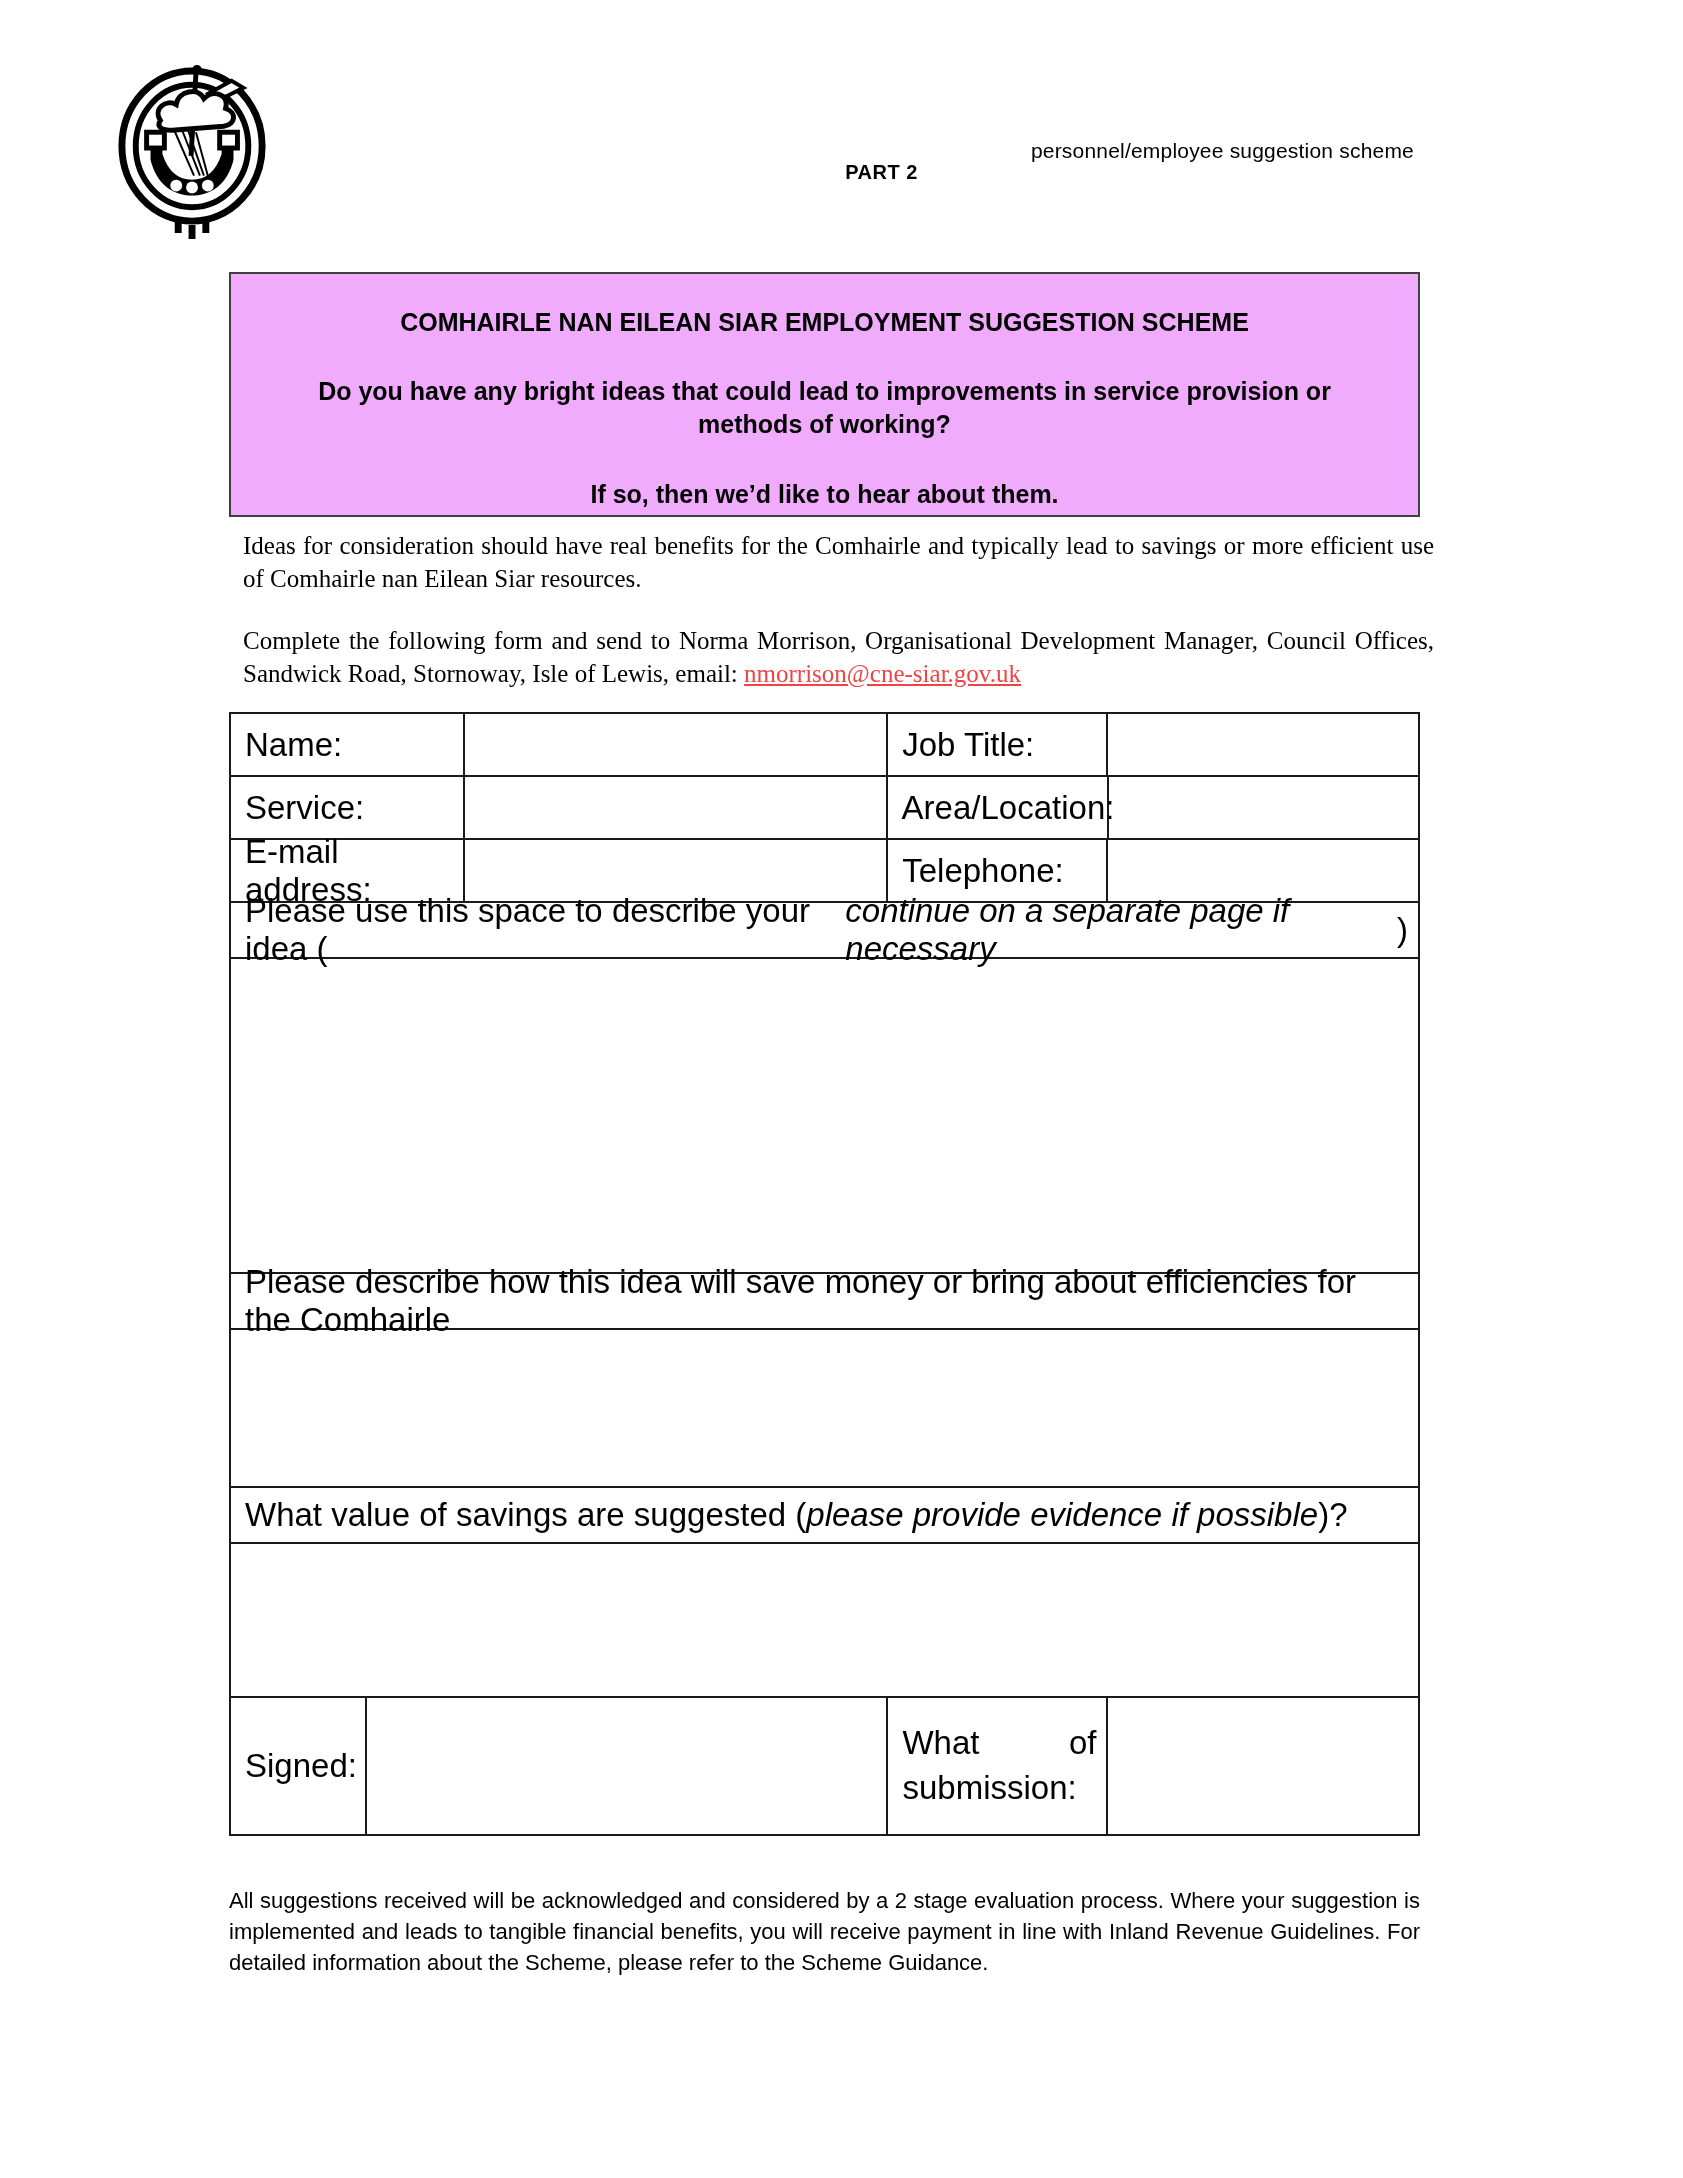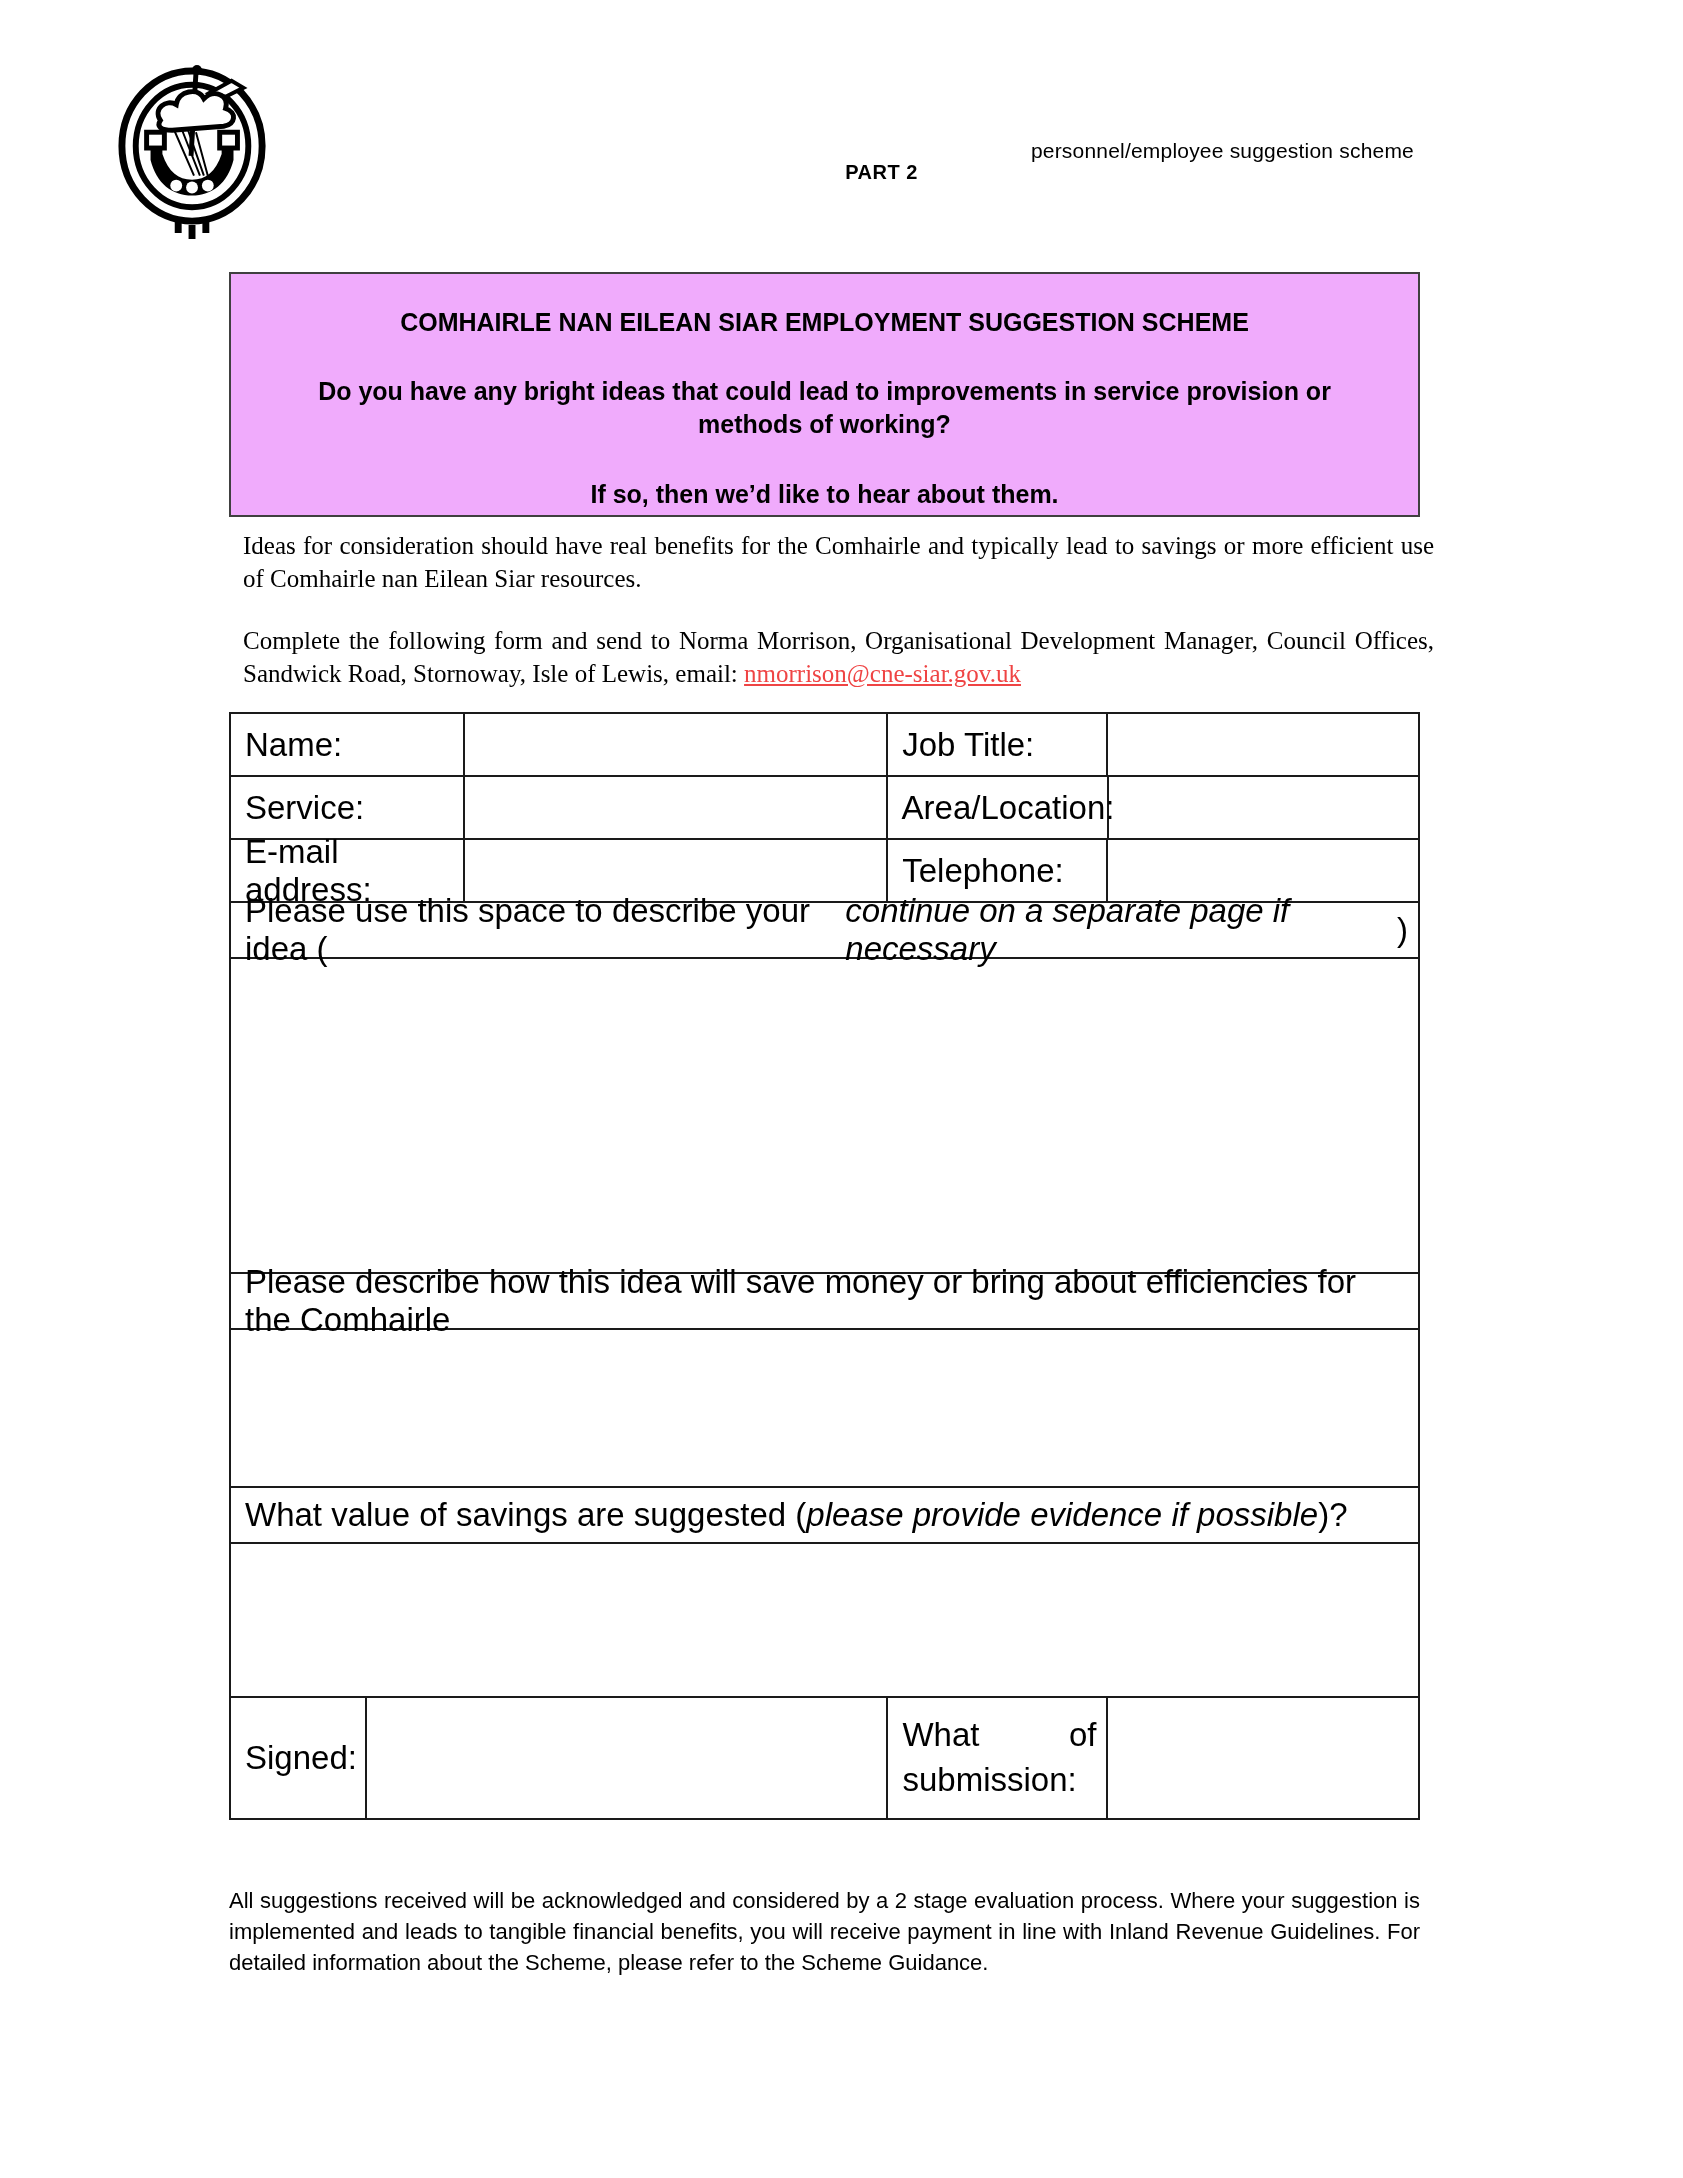--- a/index.html
+++ b/index.html
@@ -46,21 +46,21 @@
   .c:last-child{border-right:none;}
   .r-field{height:63px;}
   .w1{width:235px;} .w2{width:425px;} .w3{width:221px;} .w4{width:311px;}
   .r-payroll{height:63px;}
   .wp1{width:404px;} .wp2{width:787px;}
   .r-head{height:56px;}
   .head-cell{width:1191px;}
   .r-blank-idea{height:315px;}
   .r-blank-savings{height:158px;}
   .r-blank-value{height:154px;}
-  .r-signed{height:120px;}
+  .r-signed{height:136px;}
   .ws1{width:136px;} .ws2{width:524px;} .ws3{width:221px;} .ws4{width:311px;}
   .blank-cell{width:1191px;align-items:flex-start;}
   .it{font-style:italic;}
   .date-wrap{width:100%;line-height:1.35;}
   .date-top{display:flex;justify-content:space-between;width:100%;}
   .footer-note{
     position:absolute;left:229px;top:1885px;width:1191px;
     font-size:22px;line-height:1.42;text-align:justify;
   }
 </style>

